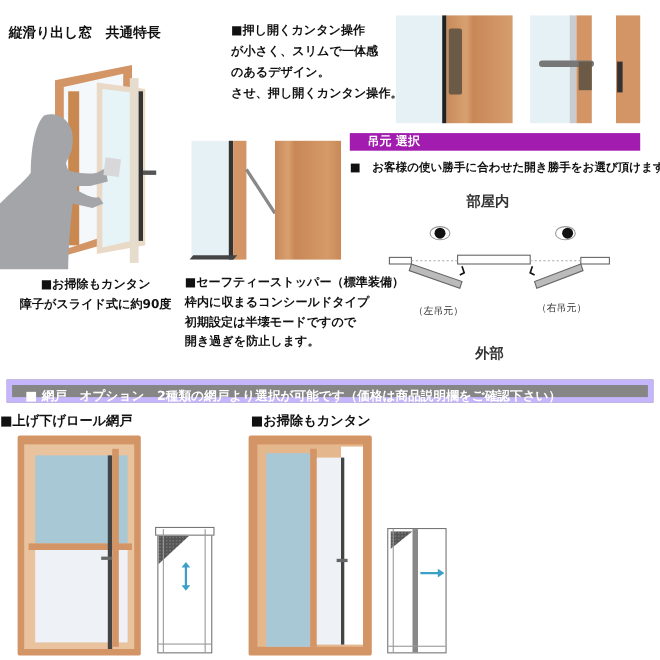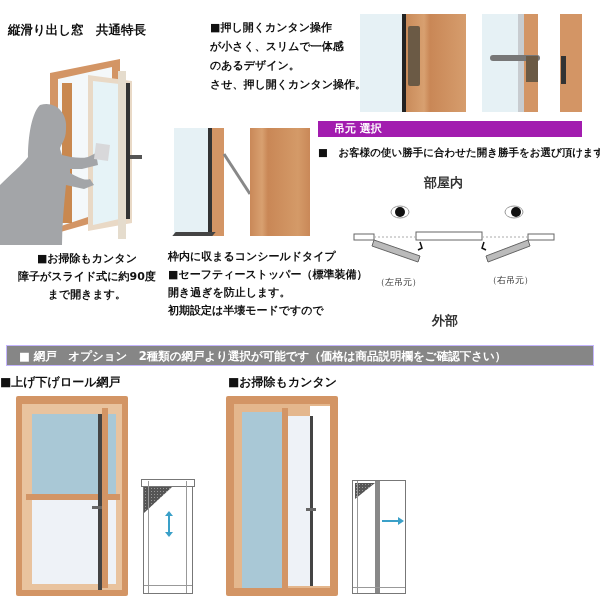--- a/index.html
+++ b/index.html
@@ -4,21 +4,21 @@
 <style>
   * { box-sizing: border-box; margin: 0; padding: 0; }
   html, body { width: 600px; height: 600px; background: #ffffff; overflow: hidden; }
   body { position: relative; font-family: "DejaVu Sans", "Liberation Sans", sans-serif; color: #111; }
   .abs { position: absolute; }
   .txt { font-weight: bold; font-size: 11px; line-height: 18px; color: #111; white-space: nowrap; }
   .title { font-size: 12.5px; font-weight: bold; }
   .wood { background: #d39565; }
   .glass { background: #e6f1f5; }
   .glass-blue { background: #a9c8d6; }
-  .section-header { background: #868686; color: #fff; font-size: 11.5px; font-weight: bold; line-height: 20px; padding-left: 12px; border: 1px solid #c4b5fd; white-space: nowrap; }
+  .section-header { background: #868686; color: #fff; font-size: 11.5px; font-weight: bold; line-height: 20px; padding-left: 12px; border: 5px solid #c4b5fd; white-space: nowrap; }
   .diag-label { font-size: 13px; font-weight: bold; color: #333; }
   .small-label { font-size: 9px; color: #333; font-weight: normal; }
   .screen-box { border: 1.5px solid #777; background: #fff; }
 </style>
 </head>
 <body>
 
 <div class="abs title" style="left:8px; top:22px;">縦滑り出し窓　共通特長</div>
 
 <div class="abs" style="left:0; top:45px; width:160px; height:200px;">
@@ -36,21 +36,20 @@
 
     <path d="M40,60 C55,55 68,68 66,84 C66,96 60,100 60,104 L62,110 C70,112 80,114 88,112 L96,108 L98,120 L82,124 L70,124 L70,128 C78,132 84,136 90,134 L94,140 L84,144 L66,140 C64,160 62,180 62,200 L0,200 L0,140 C10,130 22,120 28,112 C28,98 30,70 40,60 Z" fill="#a3a5a8"></path>
 
     <polygon points="96,98 110,100 108,116 94,114" fill="#d8d8da"></polygon>
   </svg>
 </div>
 
 <div class="abs txt" style="left:18px; top:250px;text-align:center;">
   <div>■お掃除もカンタン</div>
   <div>障子がスライド式に約90度</div>
-  <div>まで開きます。</div>
 </div>
 
 <div class="abs txt" style="left:210px; top:18px; line-height:19px;">
   <div>■押し開くカンタン操作</div>
   <div>が小さく、スリムで一体感</div>
   <div>のあるデザイン。</div>
   <div>させ、押し開くカンタン操作。</div>
 </div>
 
 <div class="abs" style="left:360px; top:14px; width:240px; height:98px;">
@@ -75,24 +74,24 @@
   <div class="abs" style="left:38px; top:0; width:4px; height:108px; background:#333;"></div>
   <div class="abs" style="left:42px; top:0; width:12px; height:108px; background:#d39565;"></div>
   <div class="abs" style="left:4px; top:104px; width:40px; height:4px; background:#444; transform:skewX(-40deg);"></div>
   <svg class="abs" style="left:50px; top:24px;" width="36" height="44">
     <line x1="4" y1="2" x2="30" y2="42" stroke="#888" stroke-width="3"></line>
   </svg>
   <div class="abs" style="left:80px; top:0; width:60px; height:108px; background:linear-gradient(90deg,#c98858,#d8a070 20%,#c98756 30%,#d49a68 80%,#c98858);"></div>
 </div>
 
 <div class="abs txt" style="left:168px; top:248px;">
+  <div>■セーフティーストッパー（標準装備）</div>
   <div>枠内に収まるコンシールドタイプ</div>
-  <div>■セーフティーストッパー（標準装備）</div>
+  <div>初期設定は半壊モードですので</div>
   <div>開き過ぎを防止します。</div>
-  <div>初期設定は半壊モードですので</div>
 </div>
 
 <div class="abs" style="left:318px; top:121px; width:264px; height:16px; background:#a21caf; color:#fff; font-size:11px; font-weight:bold; line-height:16px; padding-left:16px;">吊元 選択</div>
 <div class="abs txt" style="left:318px; top:143px; font-size:10.5px;">■　お客様の使い勝手に合わせた開き勝手をお選び頂けます。</div>
 
 <div class="abs diag-label" style="left:424px; top:174px;text-align:right;">部屋内</div>
 <div class="abs" style="left:350px; top:190px; width:210px; height:110px;">
   <svg width="210" height="110" viewBox="0 0 210 110">
 
     <rect x="4" y="44" width="20" height="6" fill="#fff" stroke="#666" stroke-width="1"></rect>

